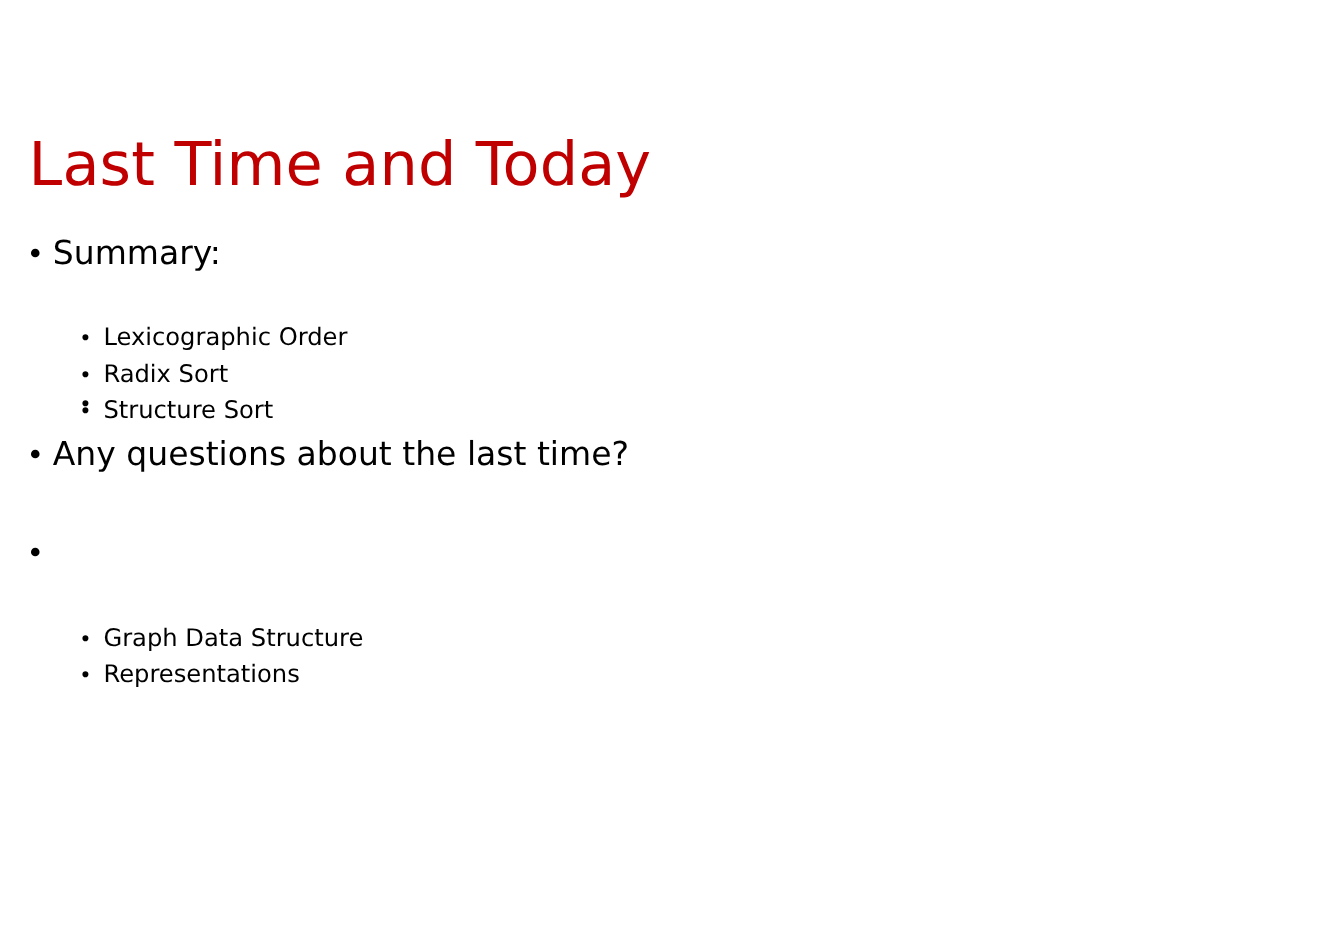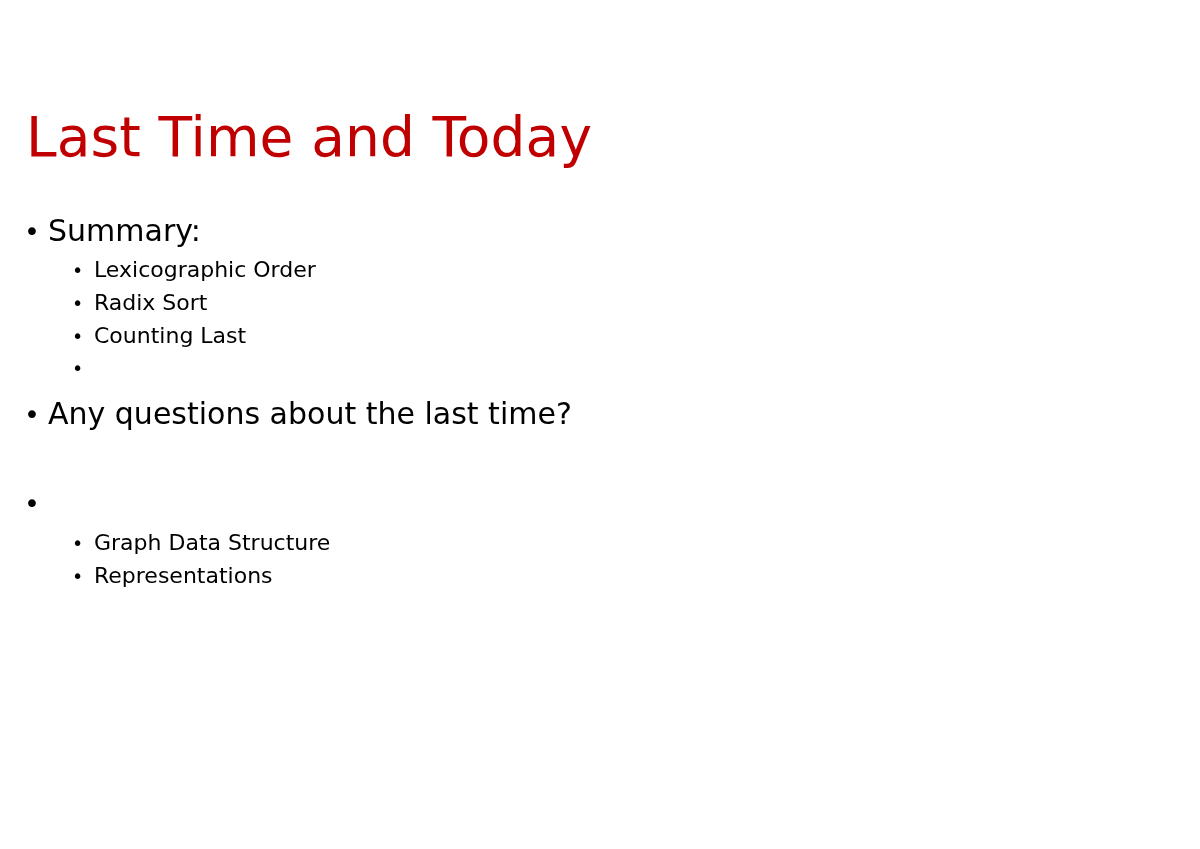--- a/index.html
+++ b/index.html
@@ -21,21 +21,21 @@
     width: 1200px;
     height: 849px;
     background: #ffffff;
     box-sizing: border-box;
   }
 
   
   .slide-title {
     position: absolute;
     left: 26px;
-    top: 106px;
+    top: 118px;
     width: 1120px;
     font-size: 55px;
     line-height: 62px;
     font-weight: 400;
     color: #C00000;
     letter-spacing: 0.1px;
     white-space: nowrap;
   }
 
   
@@ -85,20 +85,21 @@
     line-height: 33px;
     color: #000000;
     text-align: left;
   }
   .level-2 .bullet-text {
     flex: 0 1 auto;
     font-size: 22px;
     line-height: 33px;
     color: #000000;
     white-space: nowrap;
+    margin-top: 38px;
   }
 
   
   .spacer-line {
     height: 45px;
   }
 
   
   .gap-before-questions { margin-top: 6px; }
   .gap-before-today     { margin-top: 0px; }
@@ -123,21 +124,21 @@
       <span class="bullet-text">Lexicographic Order</span>
     </div>
 
     <div class="bullet-row level-2">
       <span class="bullet-glyph">•</span>
       <span class="bullet-text">Radix Sort</span>
     </div>
 
     <div class="bullet-row level-2">
       <span class="bullet-glyph">•</span>
-      <span class="bullet-text">Counting Last</span>
+      <span class="bullet-text">Structure Sort</span>
     </div>
 
     <div class="bullet-row level-2">
       <span class="bullet-glyph">•</span>
     </div>
 
     <div class="bullet-row level-1 gap-before-questions">
       <span class="bullet-glyph">•</span>
       <span class="bullet-text">Any questions about the last time?</span>
     </div>

